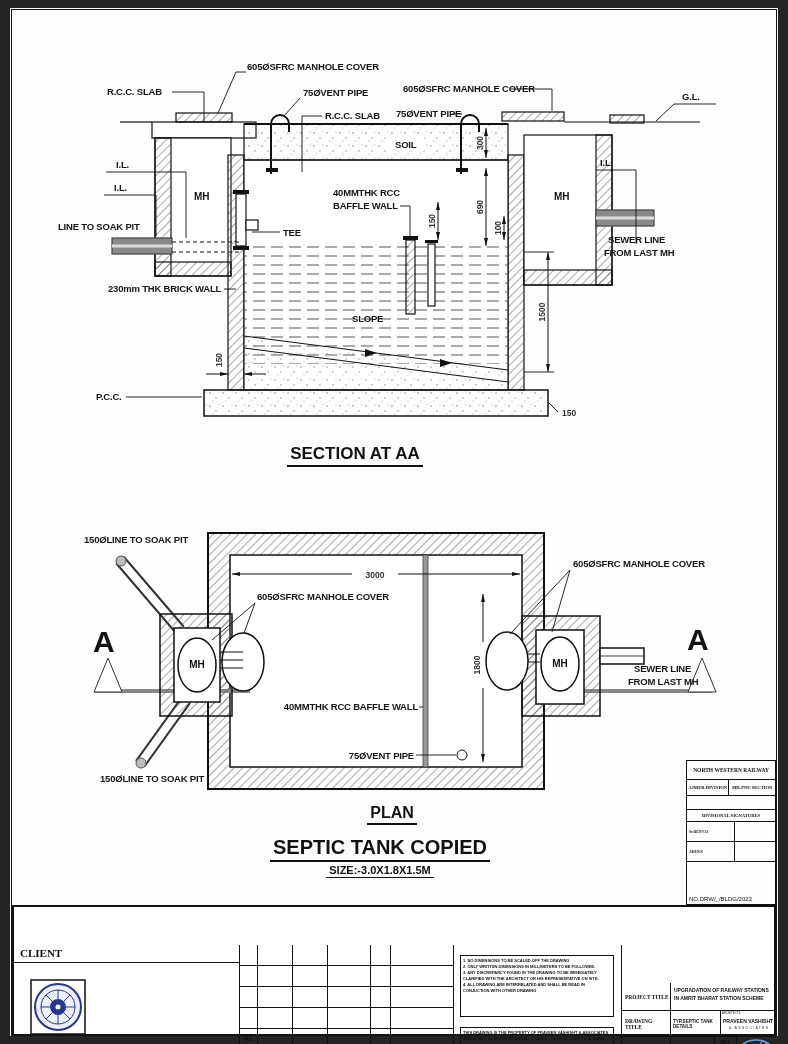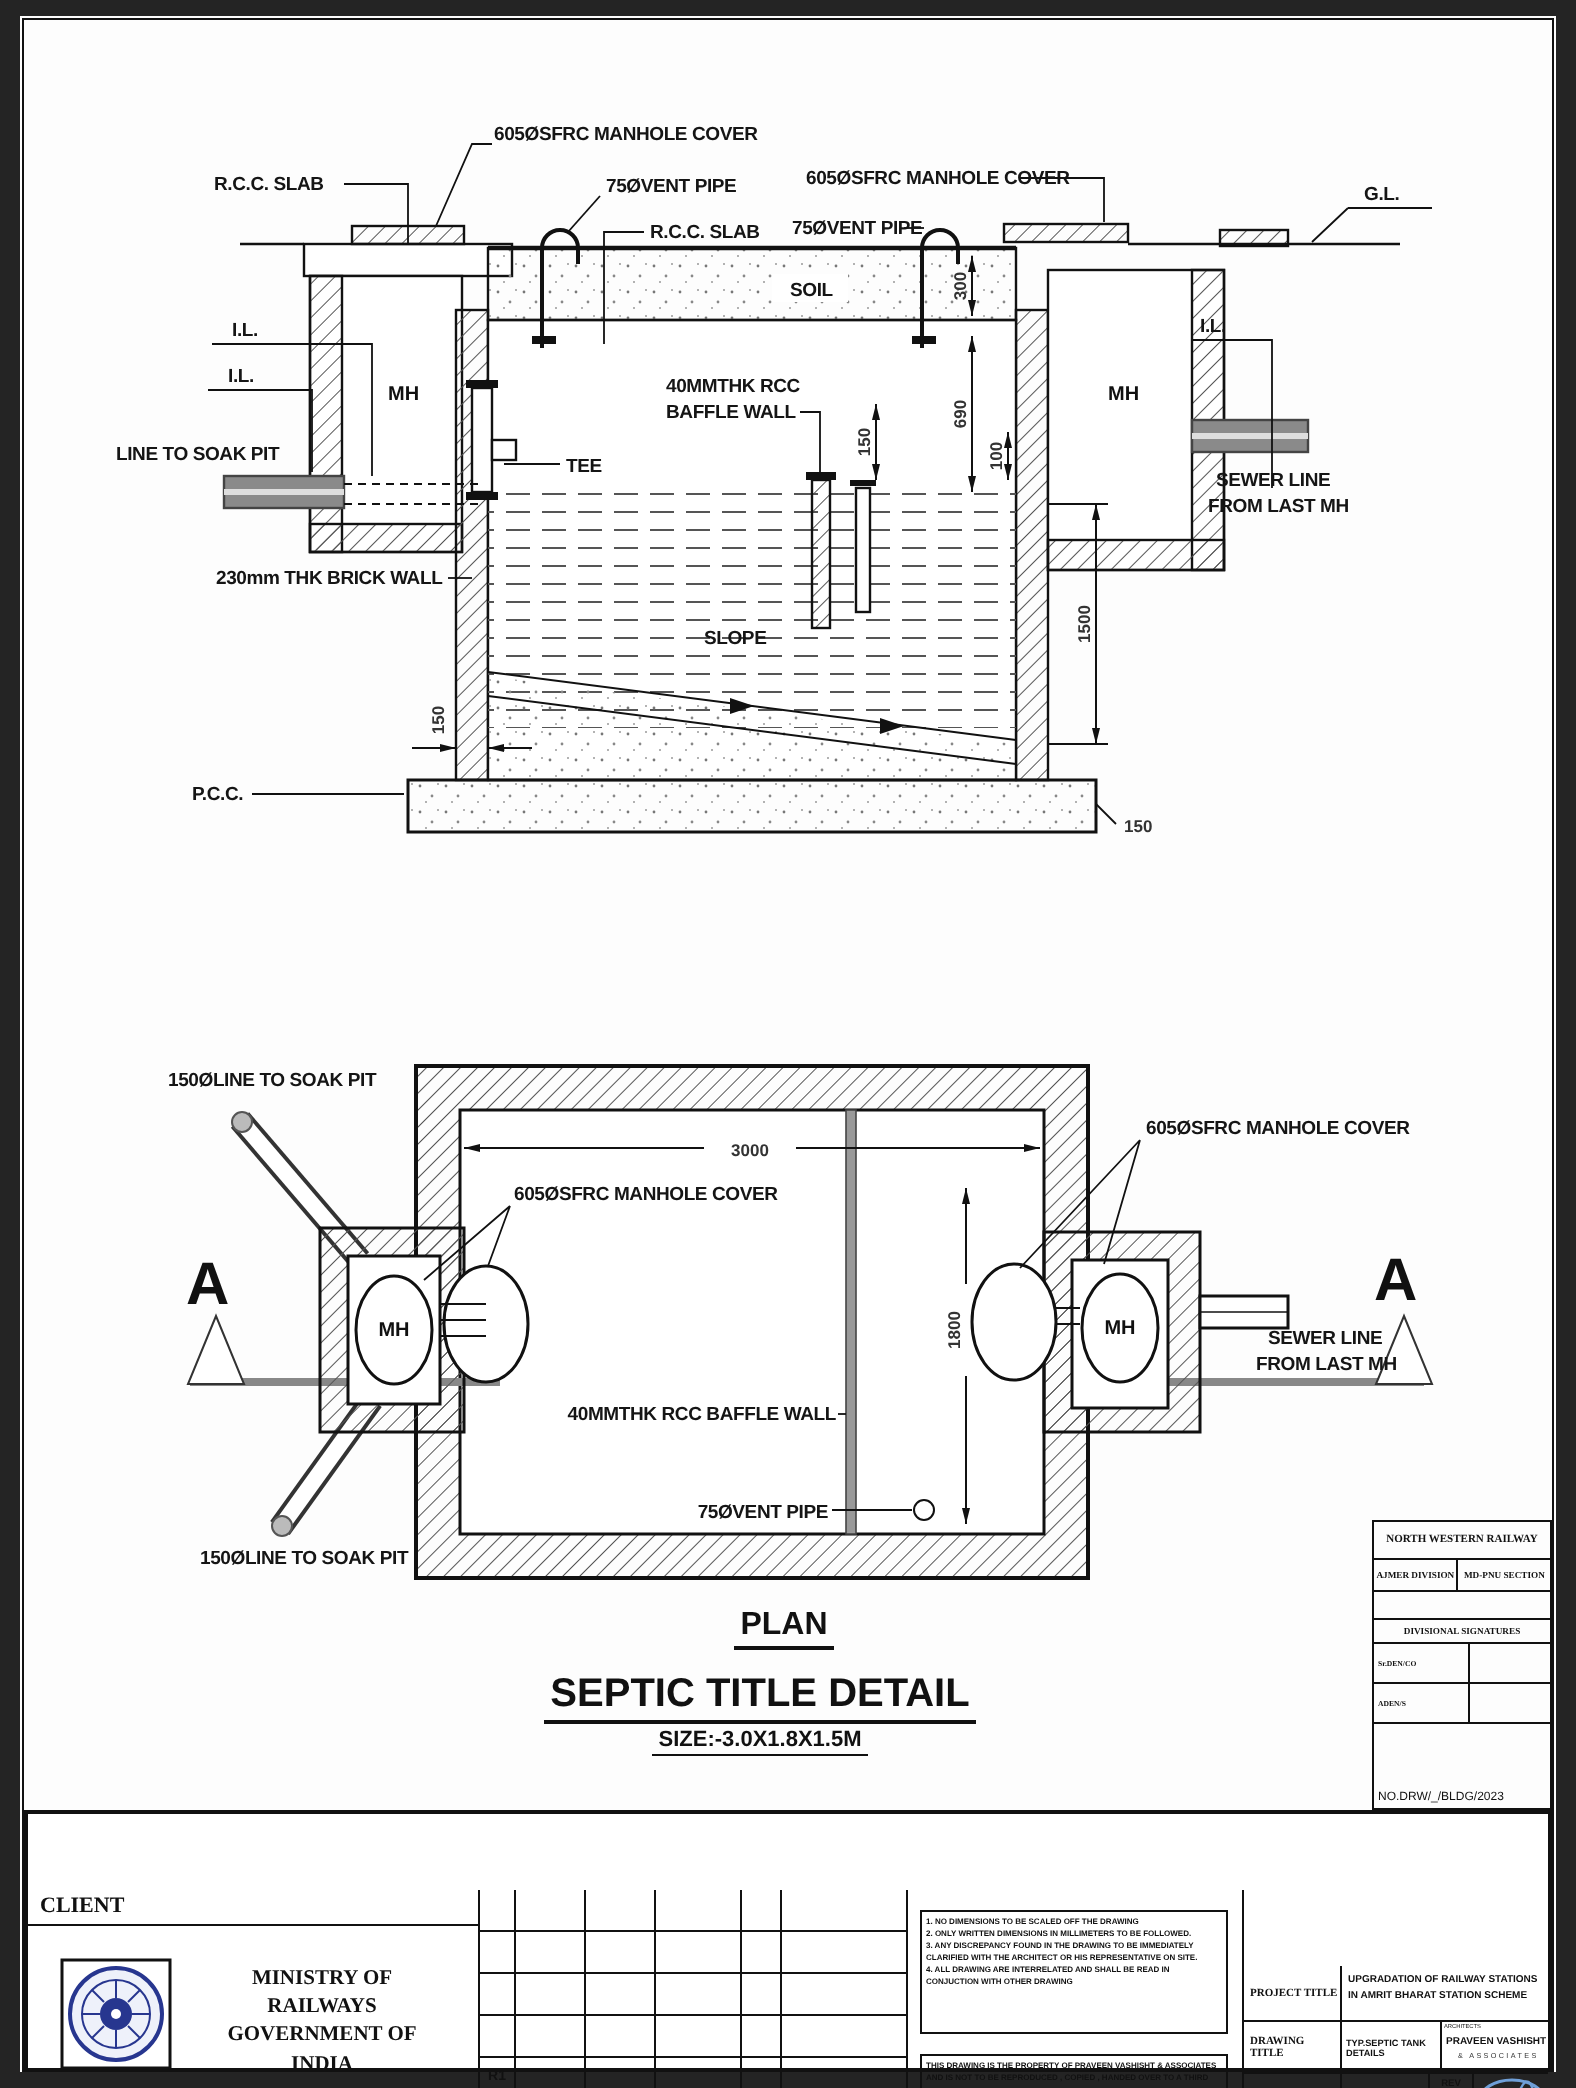--- a/index.html
+++ b/index.html
@@ -246,25 +246,28 @@
       <text class="lb" x="628" y="685">FROM LAST MH</text>
       <text class="mhT" x="197" y="668" text-anchor="middle">MH</text>
       <text class="mhT" x="560" y="667" text-anchor="middle">MH</text>
       <text class="bigA" x="93" y="652">A</text>
       <text class="bigA" x="687" y="650">A</text>
       <text class="dm" x="375" y="578" text-anchor="middle">3000</text>
       <text class="dm" x="480" y="665" text-anchor="middle" transform="rotate(-90 480 665)">1800</text>
     </g>
   </svg>
 
+  <div class="cap" style="left:255px;top:444px;width:200px;font-size:17px;">
+    <span>SECTION AT AA</span>
+  </div>
   <div class="cap" style="left:292px;top:804px;width:200px;font-size:16px;">
     <span>PLAN</span>
   </div>
   <div class="cap" style="left:230px;top:836px;width:300px;font-size:20px;">
-    <span>SEPTIC TITLE DETAIL</span>
+    <span>SEPTIC TANK COPIED</span>
   </div>
   <div class="cap" style="left:280px;top:864px;width:200px;font-size:11px;">
     <span style="border-bottom-width:1.5px;">SIZE:-3.0X1.8X1.5M</span>
   </div>
 
   <div id="infobox">
     <div class="ib-row" style="height:18px;font-size:5.5px;font-weight:700;">NORTH WESTERN RAILWAY</div>
     <div class="ib-row" style="height:15px;padding:0;">
       <div style="width:47%;height:100%;border-right:1px solid #111;font-size:4.6px;font-weight:700;display:flex;align-items:center;justify-content:center;">AJMER DIVISION</div>
       <div style="flex:1;font-size:4.6px;font-weight:700;">MD-PNU SECTION</div>
@@ -294,24 +297,20 @@
             <line x1="28" y1="36" x2="28" y2="45"></line>
           <line x1="11" y1="28" x2="20" y2="28"></line>
             <line x1="36" y1="28" x2="45" y2="28"></line>
           <line x1="16" y1="16" x2="22" y2="22"></line>
             <line x1="34" y1="34" x2="40" y2="40"></line>
           <line x1="40" y1="16" x2="34" y2="22"></line>
             <line x1="22" y1="34" x2="16" y2="40"></line>
         </g>
         <circle cx="28" cy="28" r="2.5" fill="#fff"></circle>
       </svg>
-      <div class="serifB pre" style="position:absolute;left:78px;top:38px;width:138px;font-size:10.5px;line-height:1.35;text-align:center;">MINISTRY OF
-RAILWAYS
-GOVERNMENT OF
-INDIA</div>
     </div>
 
     <div class="cell" style="left:226px;top:0;width:214px;height:127px;border-right:1px solid #111;">
       <div class="gcol" style="left:17px;"></div>
       <div class="gcol" style="left:52px;"></div>
       <div class="gcol" style="left:87px;"></div>
       <div class="gcol" style="left:130px;"></div>
       <div class="gcol" style="left:150px;"></div>
       <div class="gline" style="top:20px;"></div>
       <div class="gline" style="top:41px;"></div>

